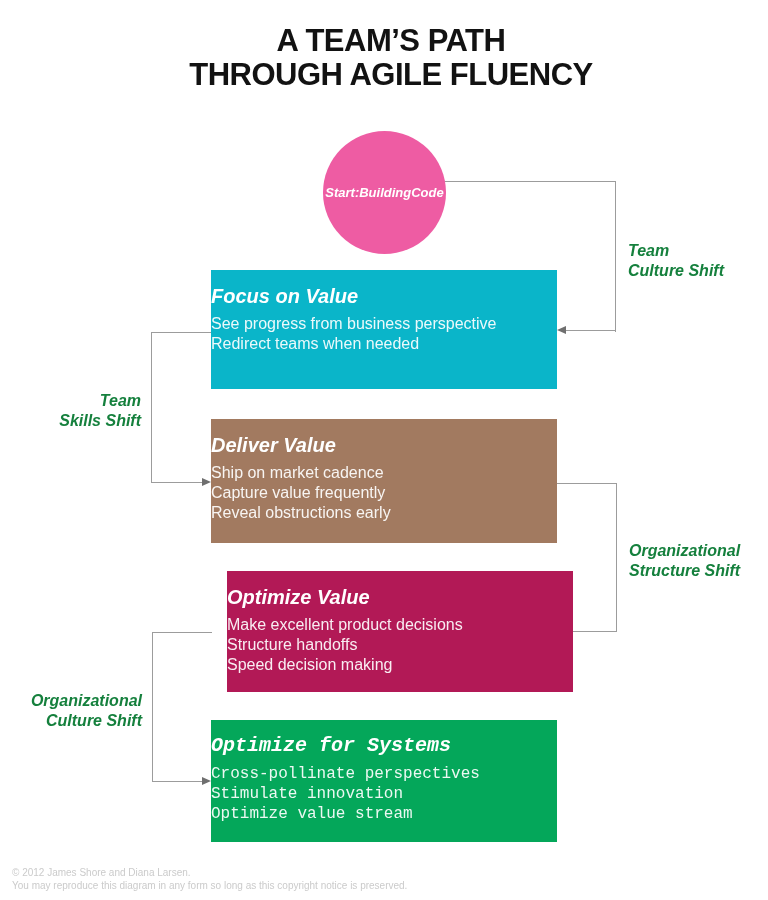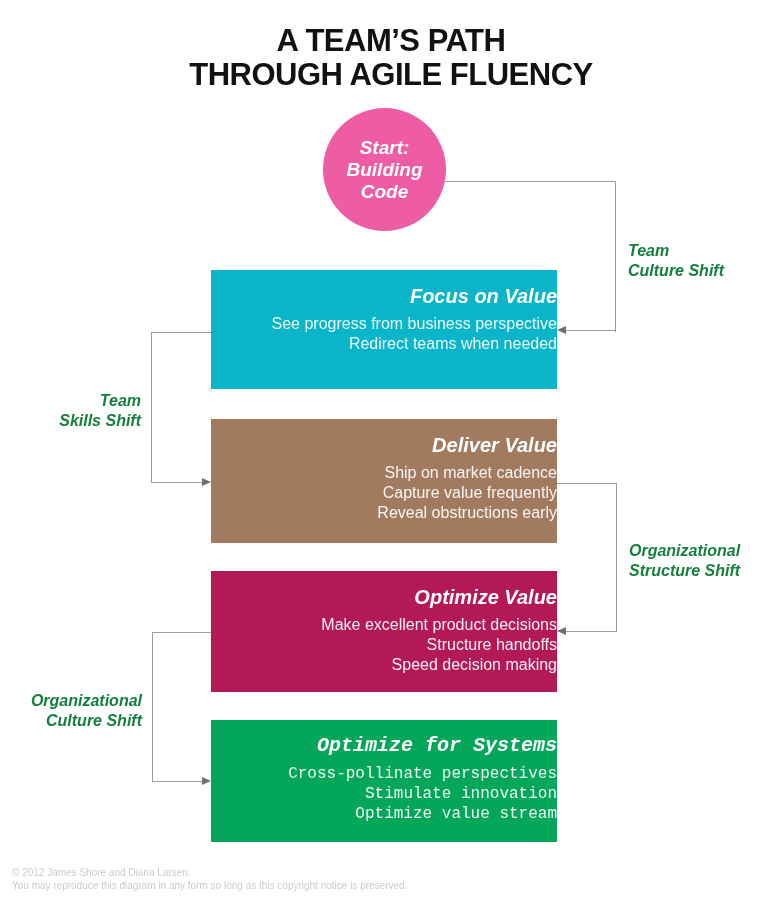--- a/index.html
+++ b/index.html
@@ -19,41 +19,41 @@
     text-align: center;
     font-size: 31px;
     line-height: 34px;
     font-weight: bold;
     letter-spacing: -0.5px;
     color: #121212;
     padding-left: 7px;
   }
   .start-circle {
     position: absolute;
-    left: 323px; top: 108px;
+    left: 323px; top: 131px;
     width: 123px; height: 123px;
     border-radius: 50%;
     display: flex;
-    flex-direction: column;
+    flex-direction: row;
     align-items: center;
     justify-content: center;
     color: #ffffff;
     font-weight: bold;
     font-style: italic;
-    font-size: 19px;
+    font-size: 13px;
     line-height: 22px;
     text-align: center;
   }
   .zone {
     position: absolute;
     left: 211px;
     width: 346px;
     box-sizing: border-box;
     padding-top: 14px;
-    text-align: right;
+    text-align: left;
     color: #ffffff;
   }
   .zone-title {
     margin: 0 0 6px 0;
     font-size: 20px;
     line-height: 24px;
     font-weight: bold;
     font-style: italic;
   }
   .zone-point {
@@ -154,21 +154,21 @@
     <span class="zone-point">Redirect teams when needed</span>
   </div>
 
   <div class="zone zone-2" style="background-color: rgb(162, 122, 96);">
     <h2 class="zone-title">Deliver Value</h2>
     <span class="zone-point">Ship on market cadence</span>
     <span class="zone-point">Capture value frequently</span>
     <span class="zone-point">Reveal obstructions early</span>
   </div>
 
-  <div class="zone zone-3" style="background-color: rgb(178, 25, 86);">
+  <div class="zone zone-3" style="background-color: rgb(178, 25, 86); margin-left: 16px;">
     <h2 class="zone-title">Optimize Value</h2>
     <span class="zone-point">Make excellent product decisions</span>
     <span class="zone-point">Structure handoffs</span>
     <span class="zone-point">Speed decision making</span>
   </div>
 
   <div class="zone zone-4" style="background-color: rgb(4, 167, 90);">
     <h2 class="zone-title">Optimize for Systems</h2>
     <span class="zone-point">Cross-pollinate perspectives</span>
     <span class="zone-point">Stimulate innovation</span>

